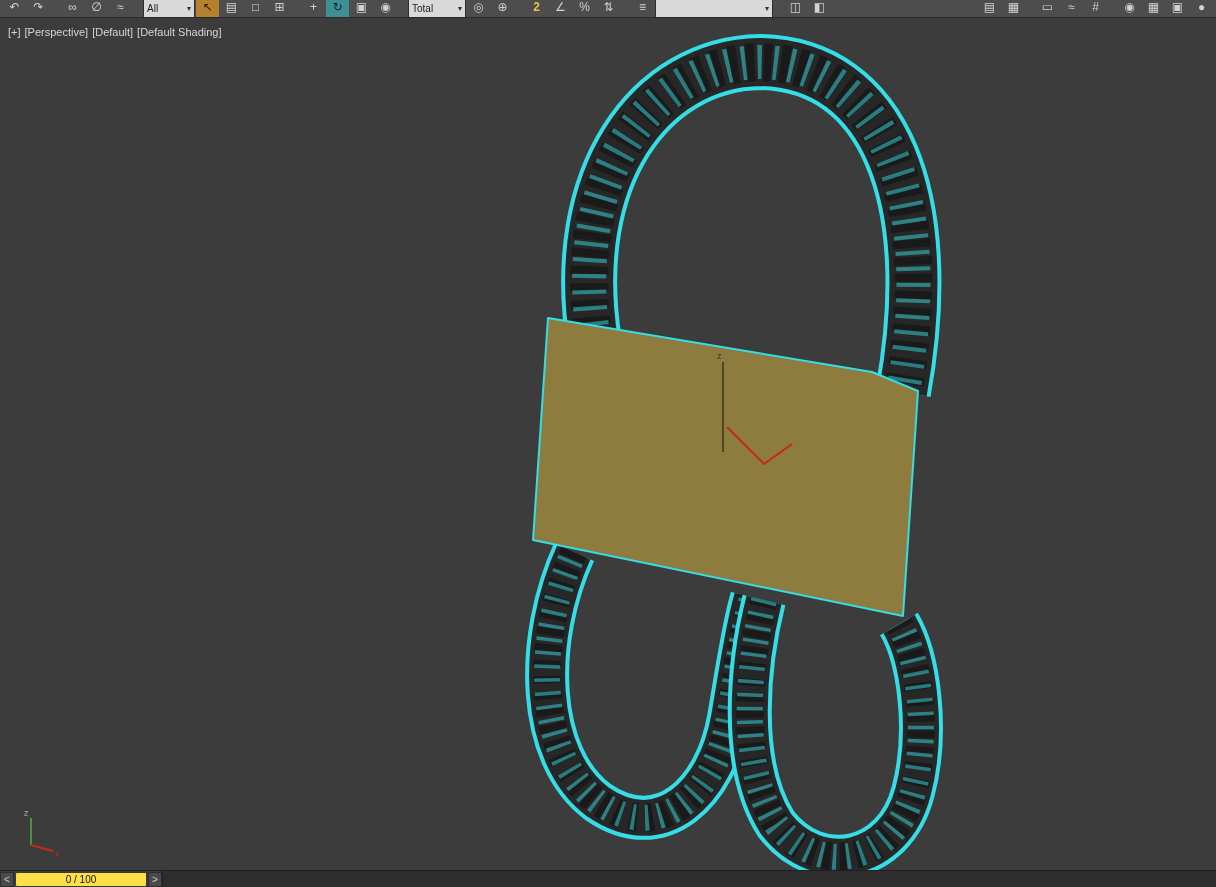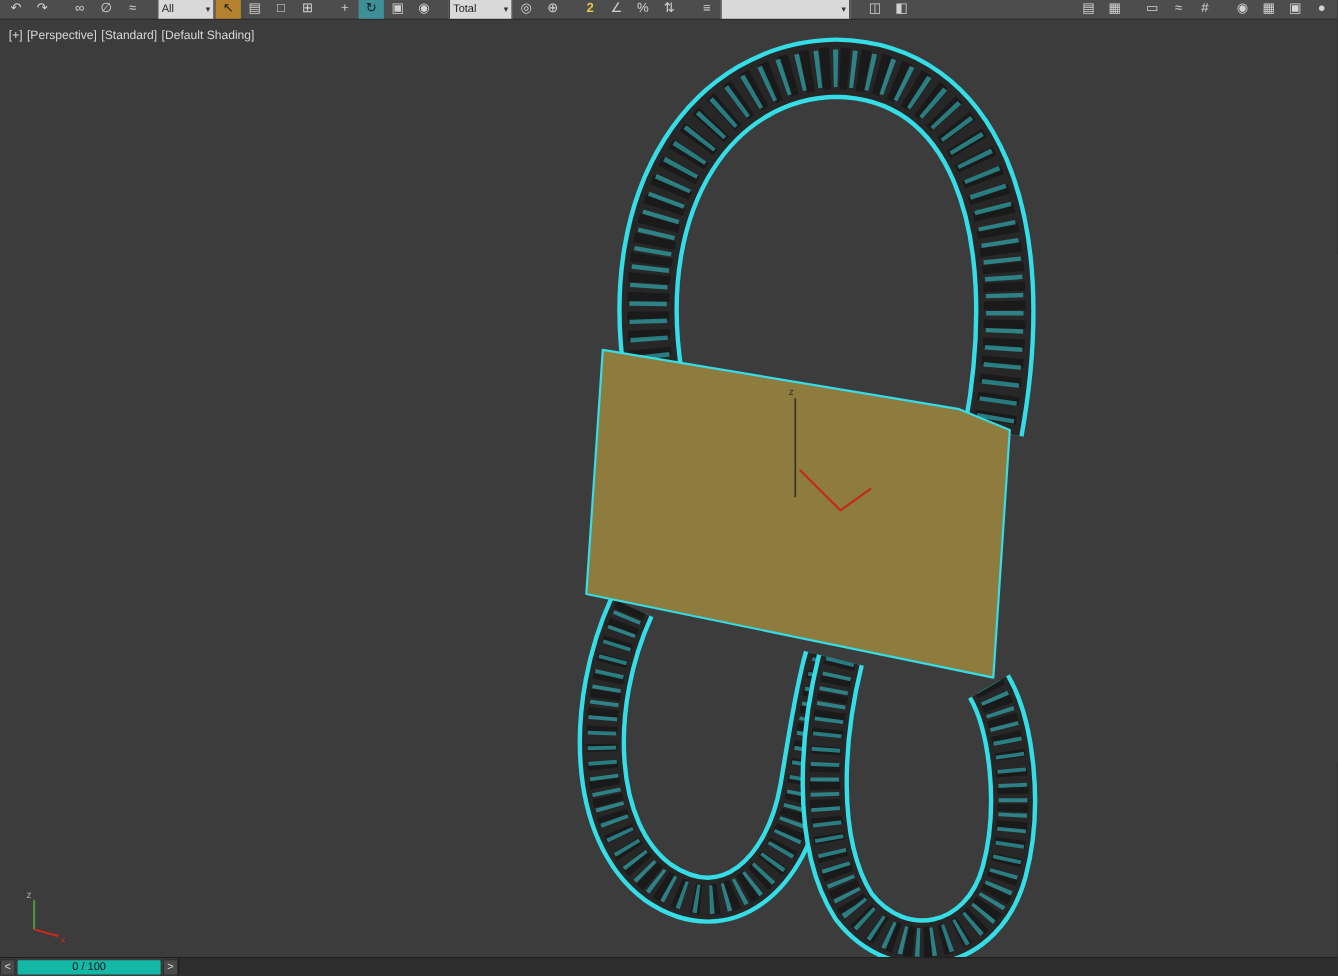--- a/index.html
+++ b/index.html
@@ -65,21 +65,21 @@
     background: #3a3a3a; border-top: 1px solid #212121;
     display: flex; align-items: center; z-index: 10; box-sizing: border-box;
   }
   .tl-btn {
     flex: 0 0 14px; width: 14px; height: 15px; line-height: 13px; text-align: center;
     font-size: 10px; color: #cfcfcf; background: #4a4a4a;
     border: 1px solid #2c2c2c; box-sizing: border-box; cursor: default;
   }
   .tl-slider {
     flex: 0 0 130px; width: 130px; height: 13px; line-height: 13px;
-    background: #14b8a6; border: 1px solid #393939; border-radius: 2px;
+    background: #fde047; border: 1px solid #393939; border-radius: 2px;
     text-align: center; font-size: 10px; color: #141414; margin: 0 1px; cursor: default;
   }
   .tl-rest { flex: 1 1 auto; height: 100%; background: #2d2d2d; border-left: 1px solid #212121; }
 </style>
 </head>
 <body>
 
 <div class="app">
 
   <div class="viewport-bg"></div>
@@ -122,21 +122,21 @@
       <line x1="31" y1="818" x2="31" y2="845" style="stroke:var(--c-axis_green)" stroke-width="2"></line>
       <line x1="31" y1="845" x2="53" y2="851" style="stroke:var(--c-axis_red)" stroke-width="2"></line>
       <text x="24" y="816" font-size="9" fill="#9fb0a8">z</text>
       <text x="55" y="857" font-size="9" style="fill:var(--c-axis_red)">x</text>
     </g>
   </svg>
 
   <div class="viewport-label">
     <span>[+]</span>
     <span>[Perspective]</span>
-    <span>[Standard]</span>
+    <span>[Default]</span>
     <span>[Default Shading]</span>
   </div>
 
 
   <div class="toolbar">
       <span class="tb-icon">↶</span>
       <span class="tb-icon">↷</span>
       <span class="tb-sep"></span>
       <span class="tb-icon">∞</span>
       <span class="tb-icon">∅</span>

